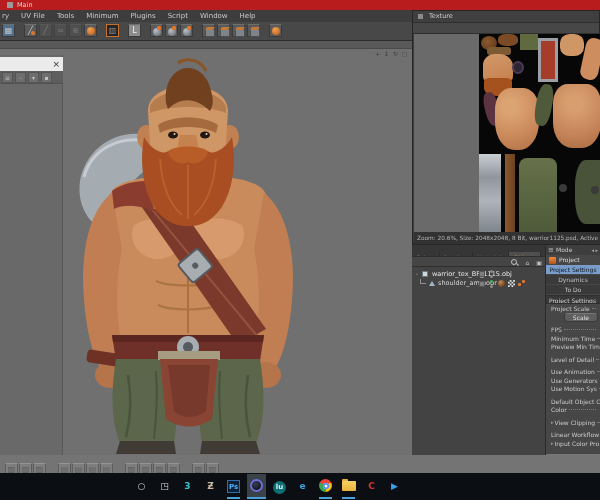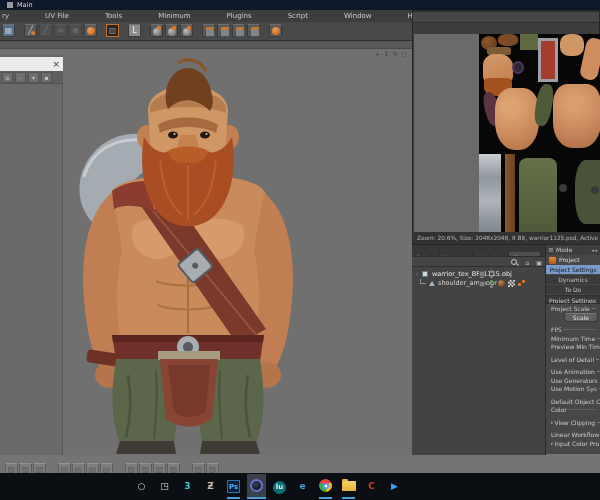--- a/index.html
+++ b/index.html
@@ -1,27 +1,27 @@
 <!DOCTYPE html>
 <html><head>
 <meta charset="utf-8">
 <style>
   html,body{margin:0;padding:0}
   body{width:600px;height:500px;position:relative;overflow:hidden;background:#3e3e3e;
        font-family:"DejaVu Sans",sans-serif;color:#ccc;}
   *{box-sizing:border-box}
 
   
-  .titlebar{position:absolute;left:0;top:0;width:600px;height:10px;background:#0f172a;
+  .titlebar{position:absolute;left:0;top:0;width:600px;height:10px;background:#b91c1c;
             font-size:6.5px;line-height:10px;color:#d8d8d8}
   .titlebar .app-ico{position:absolute;left:7px;top:2px;width:6px;height:6px;background:#9a9a9a}
   .titlebar .ttext{position:absolute;left:17px;top:0}
   .menubar{position:absolute;left:0;top:10px;width:600px;height:12px;background:#3d3d3d;
            font-size:7px;line-height:12px;color:#c9c9c9;white-space:nowrap}
-  .menu-item{display:inline-block;padding:0 18px;cursor:default}
+  .menu-item{display:inline-block;padding:0 6px;cursor:default}
   .menubar .menu-item:first-child{padding-left:2px}
   .toolbar{position:absolute;left:0;top:22px;width:600px;height:19px;background:#484848;
            border-bottom:1px solid #2d2d2d;padding-top:2px;white-space:nowrap}
   .tool{display:inline-block;width:13px;height:13px;margin-left:2px;background:#5a5a5a;
         border:1px solid #3a3a3a;border-top-color:#6e6e6e;font-size:8px;line-height:11px;
         text-align:center;color:#c6c6c6;vertical-align:top;position:relative}
   .tool.gap{margin-left:9px}
   .tool-blue{background:#51708e}
   .tool-dim{opacity:.4}
   .tool-pen::after{content:"";position:absolute;right:1px;bottom:1px;width:4px;height:4px;border-radius:50%;background:#e0762c}
@@ -220,20 +220,23 @@
 
   <div class="palette">
     <div class="palette-title">
       <span class="palette-close">×</span>
     </div>
     <div class="palette-icons" id="palette-icons"><span class="p-ico">≡</span><span class="p-ico">◦</span><span class="p-ico">▾</span><span class="p-ico">▪</span></div>
   </div>
 </div>
 
 <div class="texwin">
+  <div class="texwin-title">
+    <span>Texture</span>
+  </div>
   <div class="texwin-menu" id="tex-menu"><span class="menu-item small">File</span><span class="menu-item small">Edit</span><span class="menu-item small">Image</span><span class="menu-item small">Layer</span><span class="menu-item small">Select</span><span class="menu-item small">UV Mesh</span><span class="menu-item small">View</span><span class="menu-item small">Textures</span></div>
   <div class="tex-canvas">
     <div class="tex-img">
       <div style="left:2px;top:2px;width:16px;height:14px;border-radius:50%;background:radial-gradient(circle at 40% 40%,#8a5a2e,#5e3418)"></div>
       <div style="left:19px;top:0;width:20px;height:12px;border-radius:40%;background:#7c4a24"></div>
       <div style="left:8px;top:13px;width:24px;height:8px;border-radius:3px;background:#7c5a34"></div>
       <div style="left:4px;top:20px;width:30px;height:28px;border-radius:40% 45% 20% 20%;background:linear-gradient(160deg,#d29a6b,#c57f4e)"></div>
       <div style="left:5px;top:44px;width:28px;height:18px;border-radius:20% 20% 45% 45%;background:#a5521f"></div>
       <div style="left:33px;top:27px;width:12px;height:13px;border-radius:50%;background:#2c2433;border:2px solid #4a3a55"></div>
       <div style="left:41px;top:0;width:18px;height:16px;background:#5f6a3f"></div>

